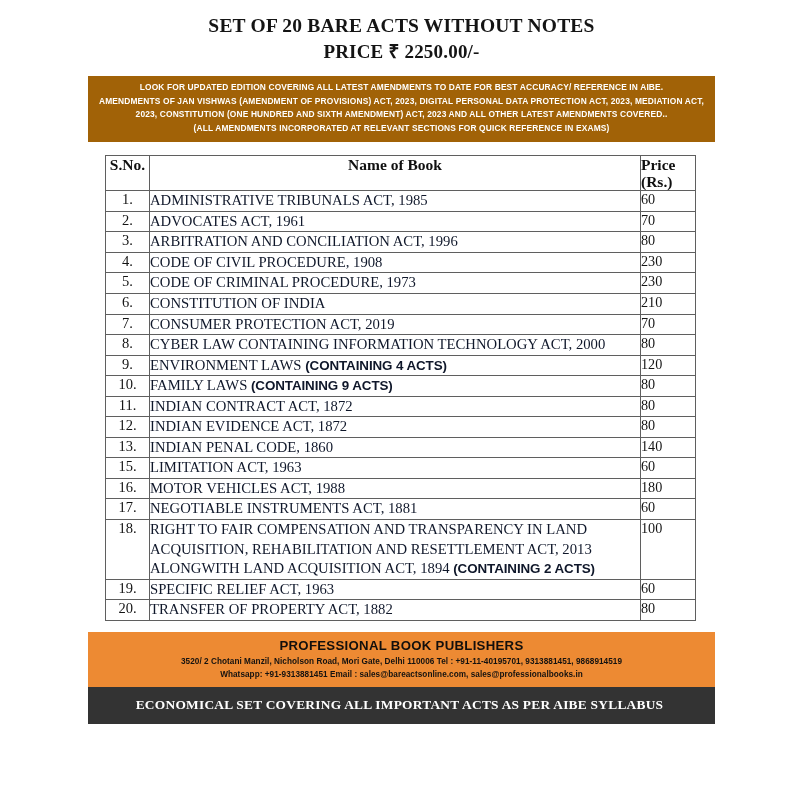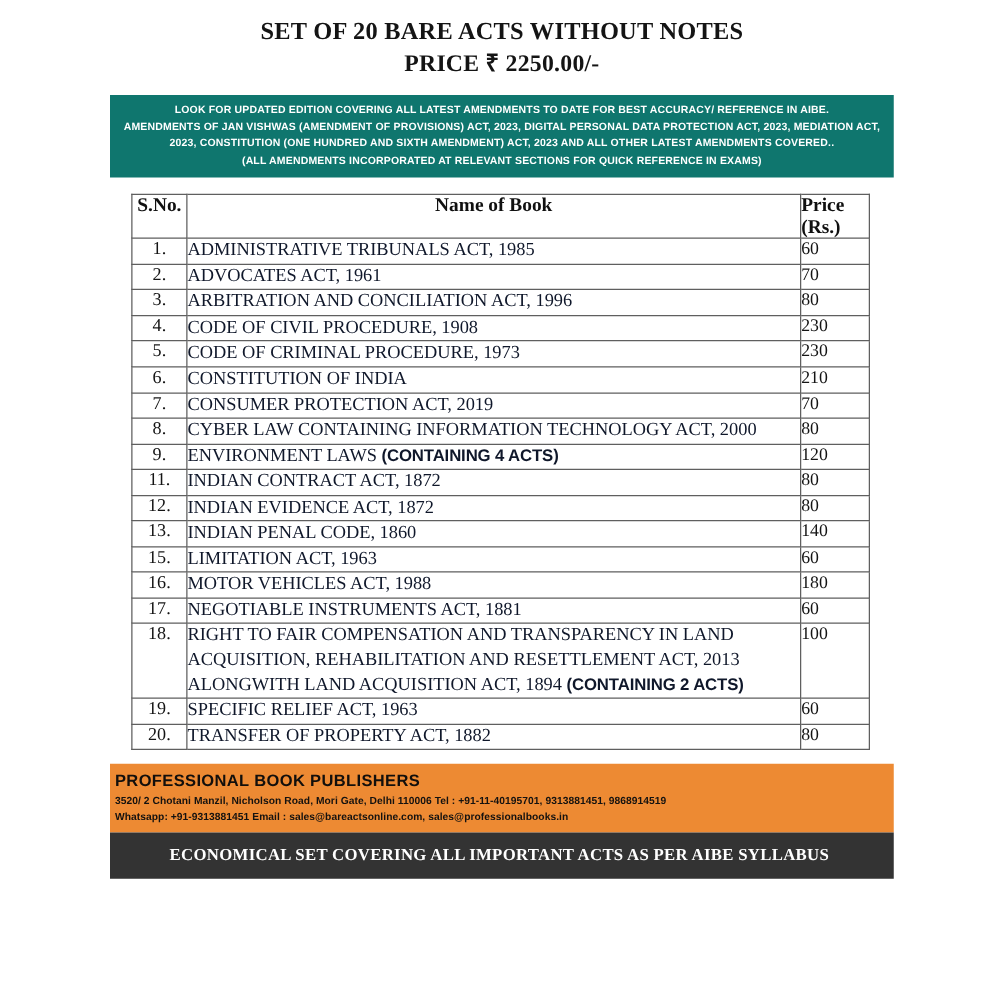--- a/index.html
+++ b/index.html
@@ -44,21 +44,21 @@
     font-size: 19px;
     letter-spacing: 0.2px;
     color: #141414;
     line-height: 1.3;
     margin-top: 2px;
   }
 
   
   .notice-banner {
     margin-top: 11px;
-    background: #0f766e;
+    background: #a16207;
     color: #ffffff;
     padding: 5px 6px 6px 6px;
     text-align: center;
     font-family: "Liberation Sans", sans-serif;
     font-weight: bold;
     font-size: 8.4px;
     line-height: 1.62;
     letter-spacing: 0.15px;
   }
   .notice-banner div { white-space: nowrap; }
@@ -122,20 +122,21 @@
     font-family: "Liberation Sans", sans-serif;
     font-weight: bold;
     font-size: 13.4px;
     letter-spacing: -0.1px;
   }
 
   
   .publisher {
     margin-top: 11px;
     background: #ED8A33;
+    text-align: center;
     padding: 5px 4px 6px 4px;
     color: #15120f;
   }
   .publisher-name {
     font-family: "Liberation Sans", sans-serif;
     font-weight: bold;
     font-size: 13.2px;
     letter-spacing: 0.3px;
     color: #120f0c;
     line-height: 1.35;
@@ -238,20 +239,25 @@
             <td class="c-sno">8.</td>
             <td class="c-name"><span>CYBER LAW CONTAINING INFORMATION TECHNOLOGY ACT, 2000</span></td>
             <td class="c-price">80</td>
           </tr>
           <tr>
             <td class="c-sno">9.</td>
             <td class="c-name"><span>ENVIRONMENT LAWS </span><span class="bold-note">(CONTAINING 4 ACTS)</span></td>
             <td class="c-price">120</td>
           </tr>
           <tr>
+            <td class="c-sno">10.</td>
+            <td class="c-name"><span>FAMILY LAWS </span><span class="bold-note">(CONTAINING 9 ACTS)</span></td>
+            <td class="c-price">80</td>
+          </tr>
+          <tr>
             <td class="c-sno">11.</td>
             <td class="c-name"><span>INDIAN CONTRACT ACT, 1872</span></td>
             <td class="c-price">80</td>
           </tr>
           <tr>
             <td class="c-sno">12.</td>
             <td class="c-name"><span>INDIAN EVIDENCE ACT, 1872</span></td>
             <td class="c-price">80</td>
           </tr>
           <tr>

